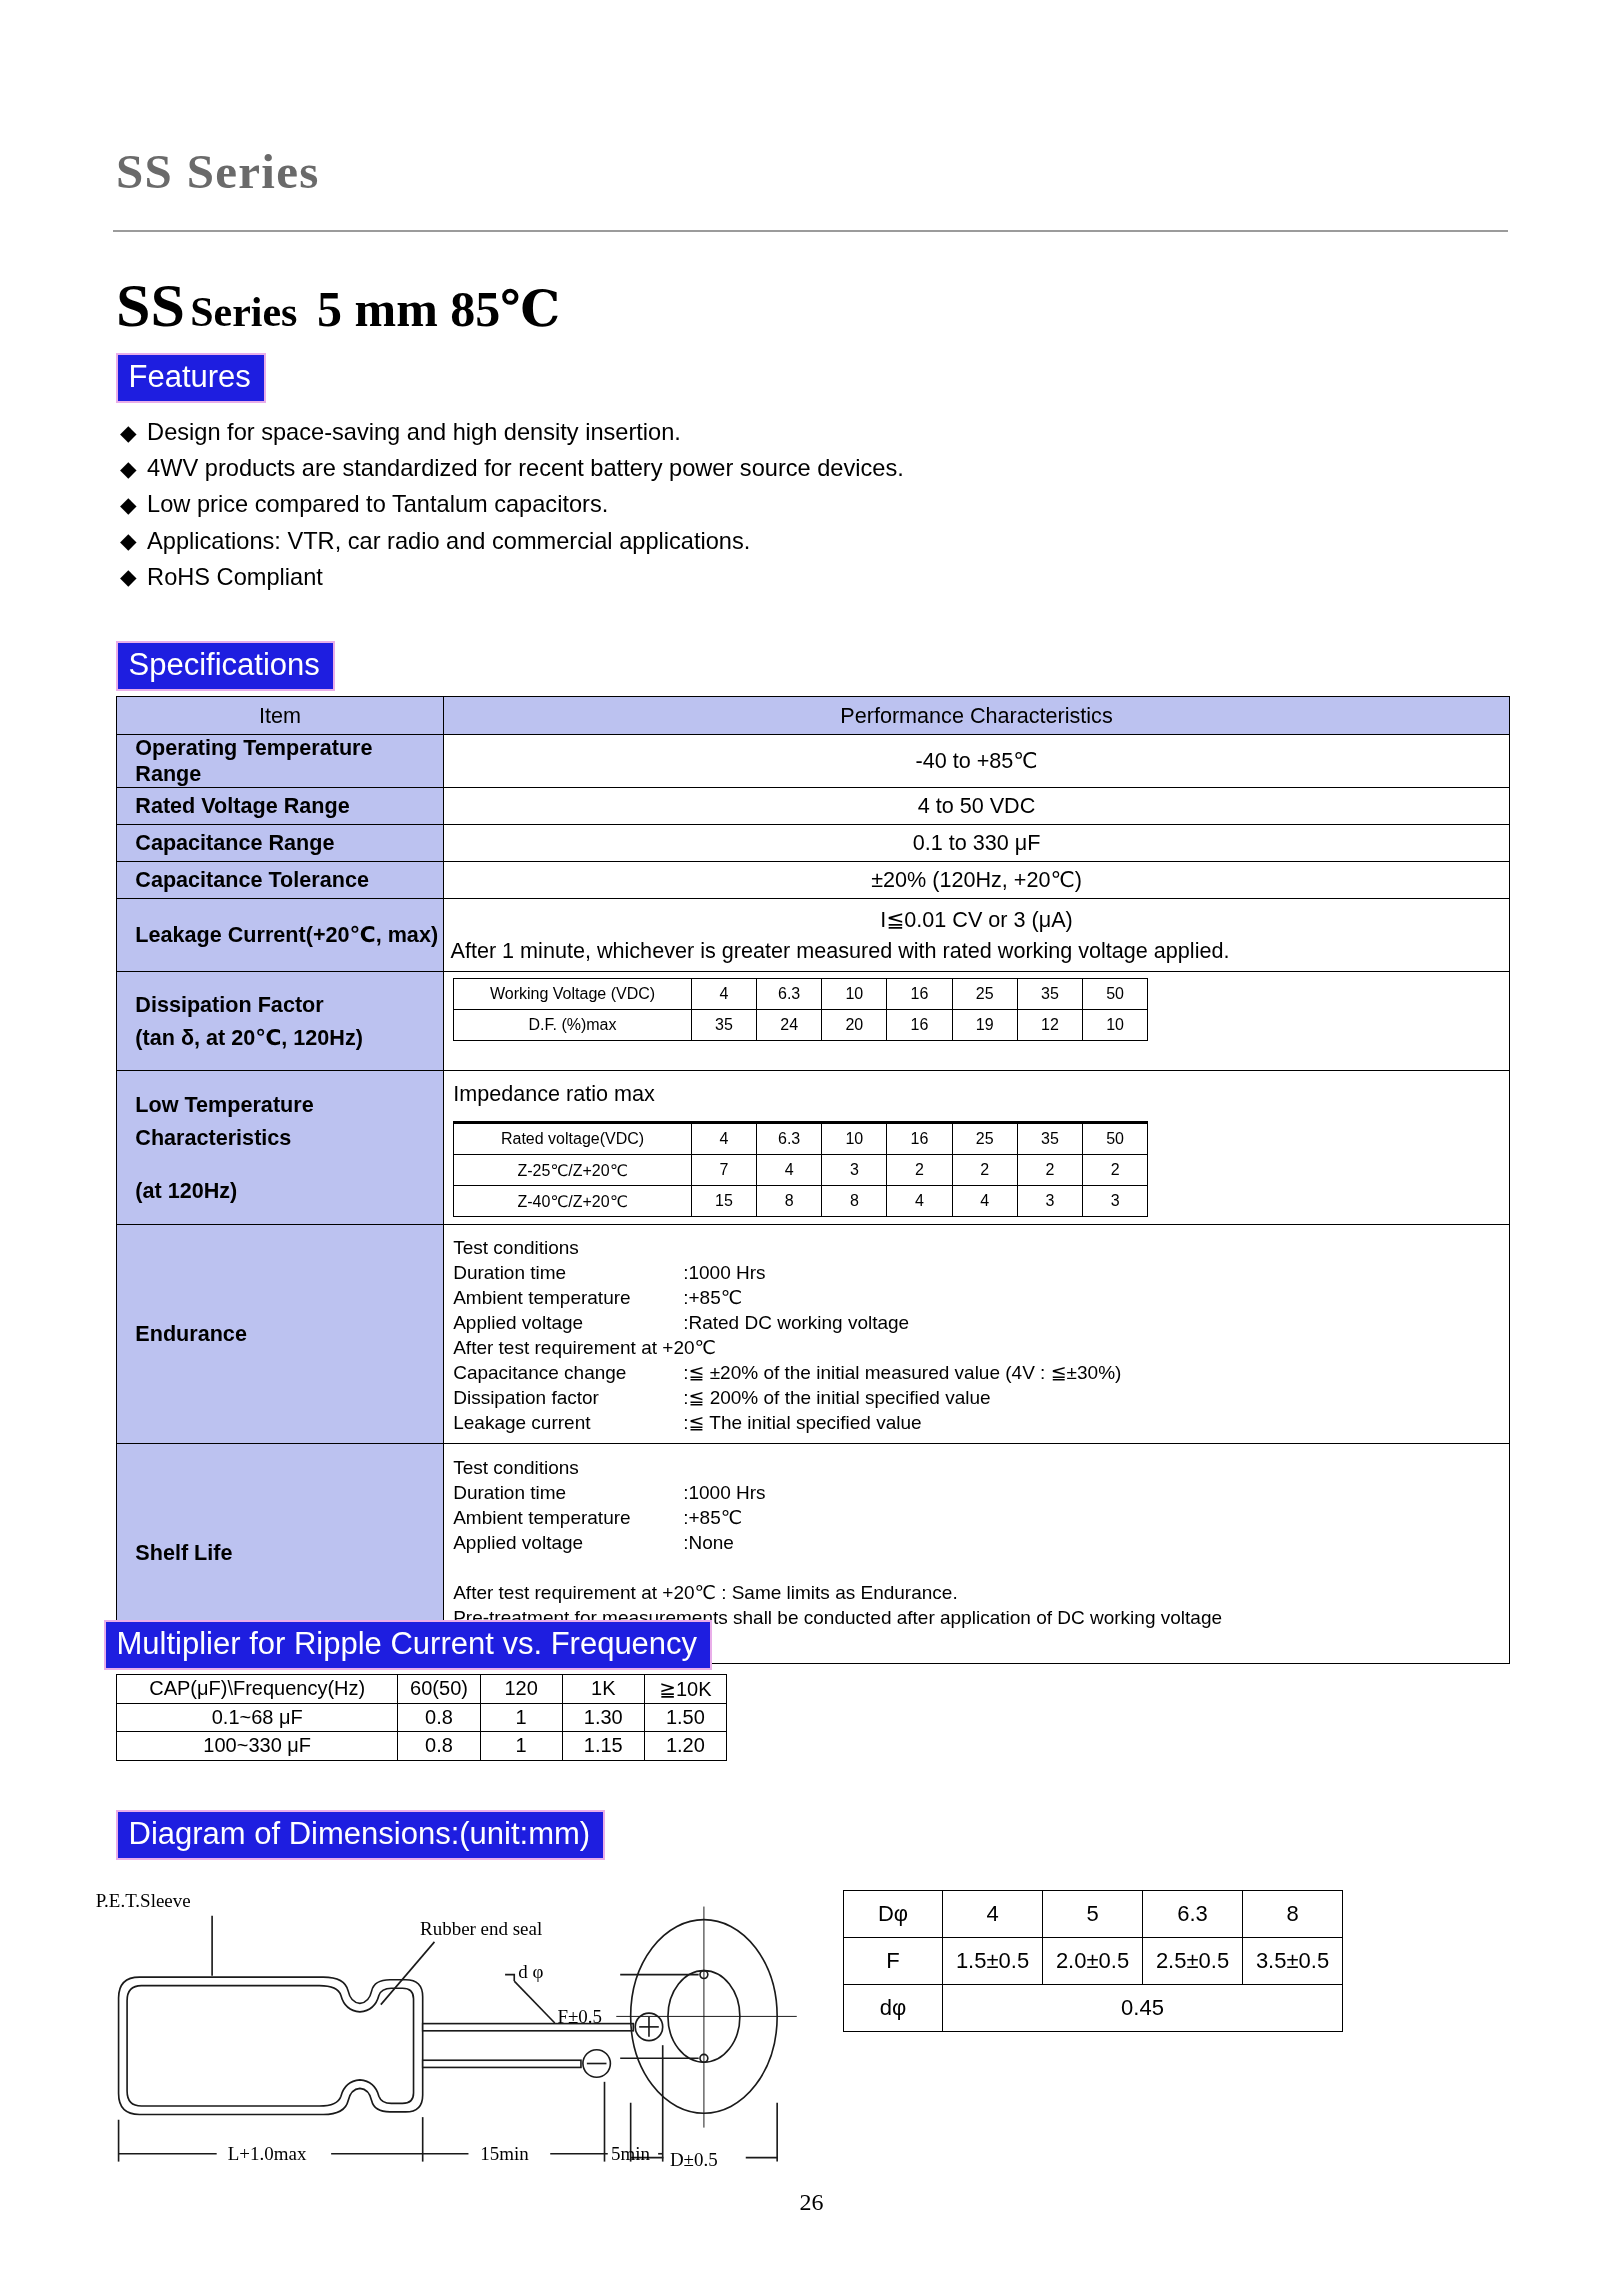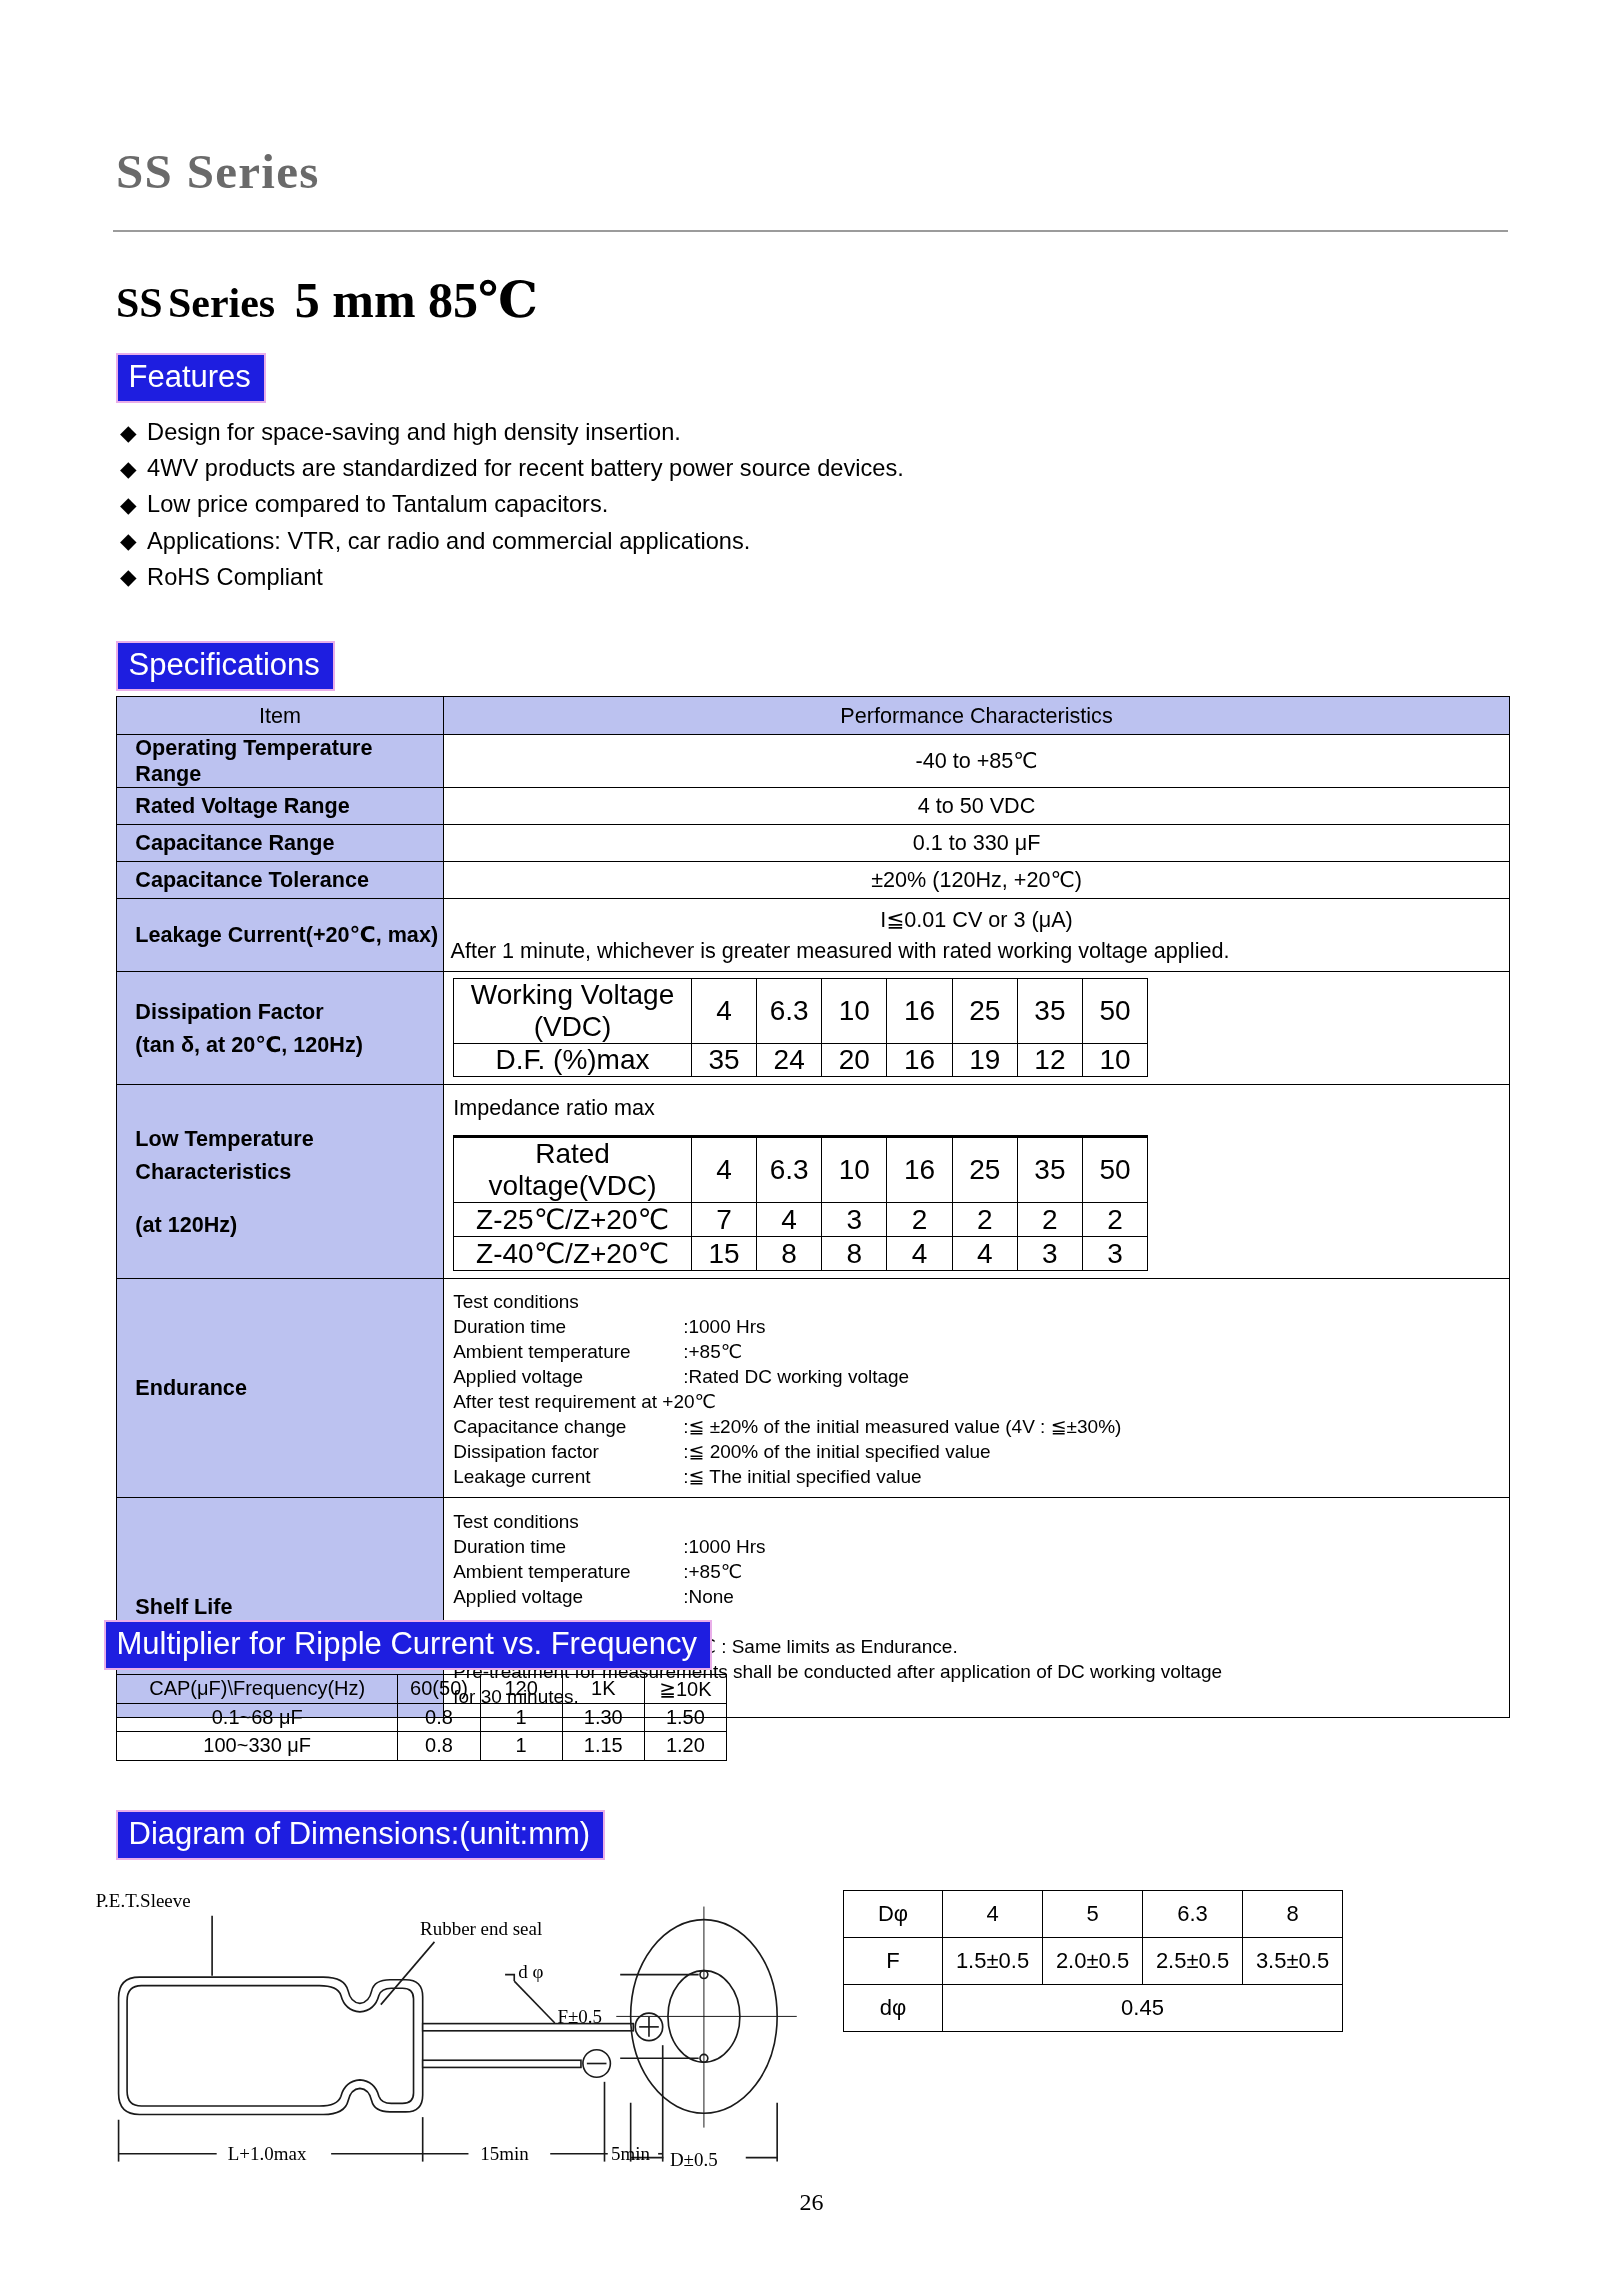--- a/index.html
+++ b/index.html
@@ -7,21 +7,21 @@
         font-family:"Liberation Sans","DejaVu Sans",sans-serif;color:#000;overflow:hidden;}
 
   
   .top-title{position:absolute;left:116px;top:143px;font-size:49px;font-weight:bold;
              color:var(--title-gray);font-family:"Liberation Serif","DejaVu Serif",serif;letter-spacing:1.3px;}
   .title-rule{position:absolute;left:113px;top:230px;width:1395px;border-top:2px solid #9b9b9b;height:0;}
 
   
   .subtitle{position:absolute;left:116px;top:270px;font-family:"Liberation Serif","DejaVu Serif",serif;
             font-weight:bold;color:#000;white-space:nowrap;}
-  .subtitle .t1{font-size:42px;margin-top:8px;}
+  .subtitle .t1{font-size:62px;margin-top:8px;}
   .subtitle .t2{font-size:42px;margin-left:5.2px;}
   .subtitle .t3{font-size:50px;margin-left:19.6px;}
 
   
   .sec-header{position:absolute;background:var(--accent);color:#fff;font-size:31px;
               padding:5.2px 13px 6.5px 10.5px;border:2px solid var(--pink);line-height:1.1;white-space:nowrap;}
   .h-features{left:116px;top:353px;}
   .h-specs{left:116px;top:641px;}
   .h-mult{left:104px;top:1620px;}
   .h-dims{left:116px;top:1810px;}
@@ -45,21 +45,21 @@
   tr.r-end{height:165px;}
   tr.r-shelf{height:186px;}
   .lk1{text-align:center;padding-top:7.9px;}
   .lk2{text-align:left;padding:5.2px 0 6.5px 6.5px;}
   .item2 .l1,.item2 .l2{line-height:33px;}
   .item-gap .l2{margin-top:19.6px;}
   .val-pad{padding:6.5px 0 6.5px 7.9px !important;vertical-align:top !important;}
   .sub-caption{font-size:21.6px;margin:3.9px 0 14.4px 1.3px;}
 
   
-  .sub-table{border-collapse:collapse;font-size:28px;table-layout:fixed;width:695px;margin-left:1.3px;}
+  .sub-table{border-collapse:collapse;font-size:16px;table-layout:fixed;width:695px;margin-left:1.3px;}
   .sub-table td{border:1.3px solid #000;text-align:center;height:30px;padding:0;}
   .thick-top{border-top:3.3px solid #000;}
 
   
   .tc{font-size:19px;line-height:25px;padding:10.5px 6.5px 7.9px 9.2px;}
   .tc-line{white-space:nowrap;}
   .tc-label{display:inline-block;min-width:230px;}
 
   
   .mult-table{position:absolute;left:116px;top:1674px;border-collapse:collapse;font-size:20px;

